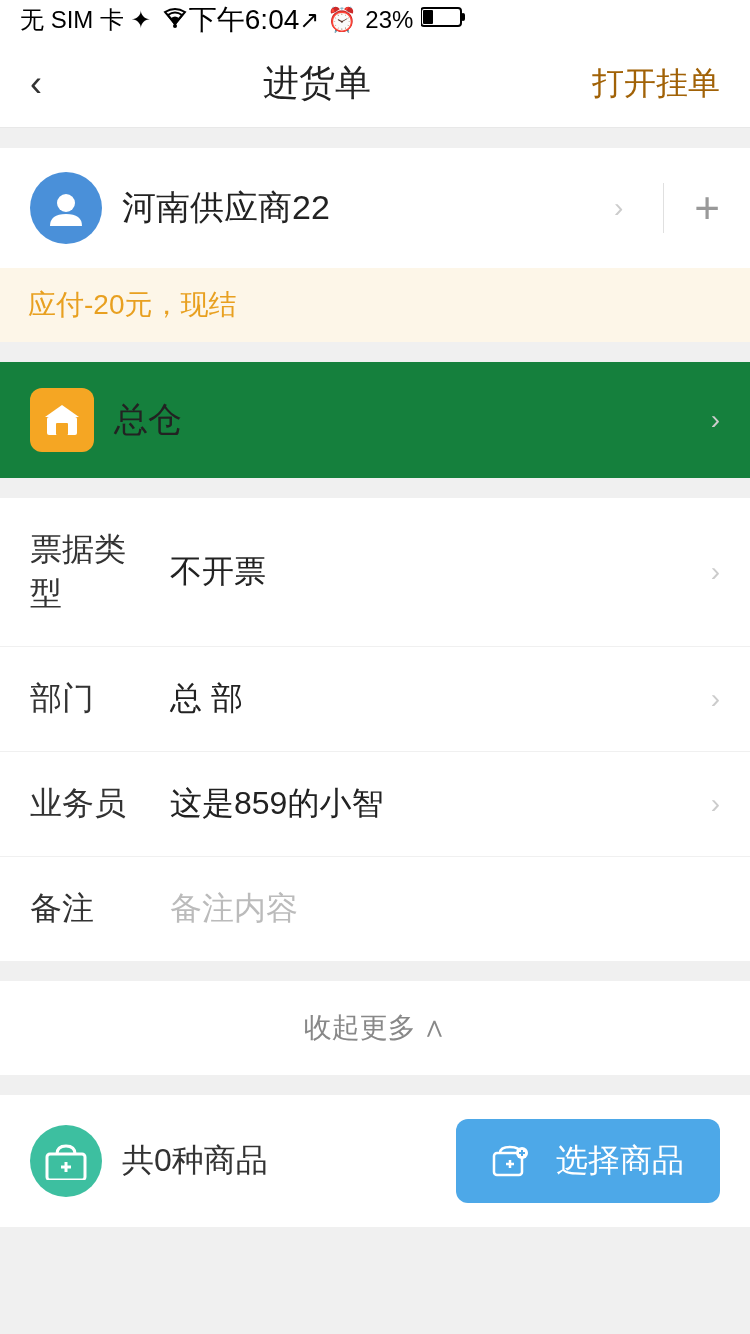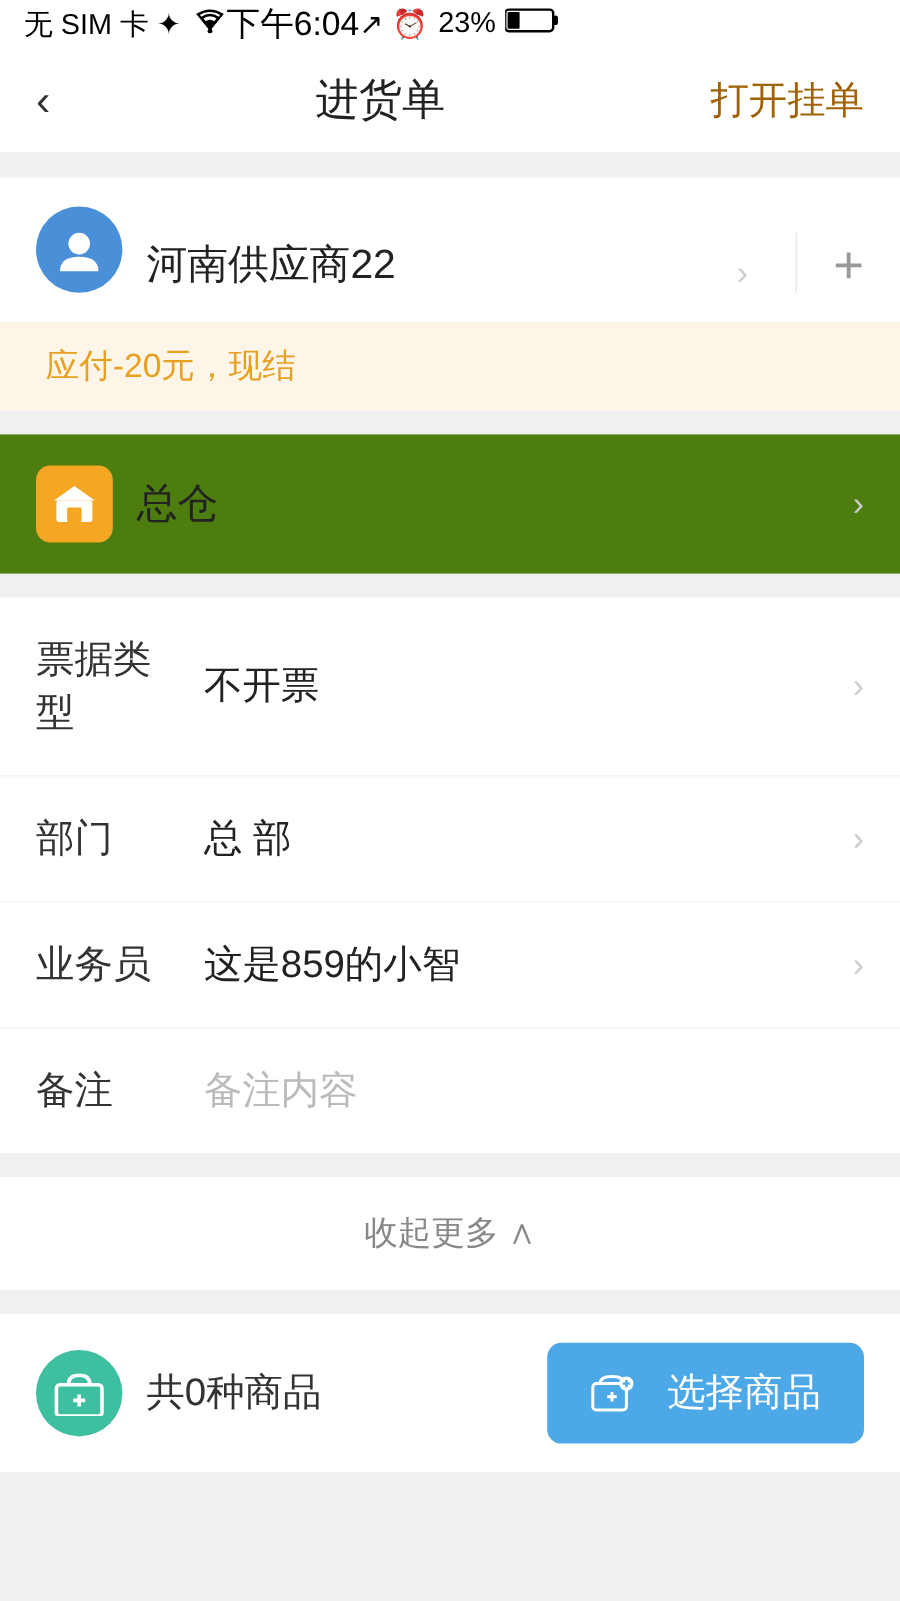--- a/index.html
+++ b/index.html
@@ -67,21 +67,21 @@
     }
 
     
     .card {
       background: #fff;
     }
 
     
     .supplier-row {
       display: flex;
-      align-items: flex-end;
+      align-items: center;
       padding: 24px 30px;
       background: #fff;
       border-bottom: none;
     }
     .supplier-avatar {
       width: 72px;
       height: 72px;
       border-radius: 50%;
       background: #4a90d9;
       display: flex;
@@ -114,31 +114,31 @@
     .vertical-divider {
       width: 1px;
       height: 50px;
       background: #e0e0e0;
       margin-right: 30px;
     }
 
     
     .notice-bar {
       background: #fdf6e8;
-      padding: 18px 38px;
+      padding: 18px 28px;
       font-size: 28px;
       color: #e8a020;
     }
 
     
     .warehouse-row {
       display: flex;
       align-items: center;
       padding: 26px 30px;
-      background: #4d7c0f;
+      background: #15803d;
       margin-top: 20px;
     }
     .warehouse-icon-wrap {
       width: 64px;
       height: 64px;
       border-radius: 12px;
       background: #f5a623;
       display: flex;
       align-items: center;
       justify-content: center;
@@ -190,20 +190,21 @@
 
     
     .collapse-row {
       background: #fff;
       margin-top: 20px;
       padding: 28px 30px;
       text-align: center;
       font-size: 28px;
       color: #888;
       cursor: pointer;
+      font-family: Liberation Serif, serif;
     }
 
     
     .bottom-bar {
       background: #fff;
       margin-top: 20px;
       display: flex;
       align-items: center;
       padding: 24px 30px;
       gap: 20px;

